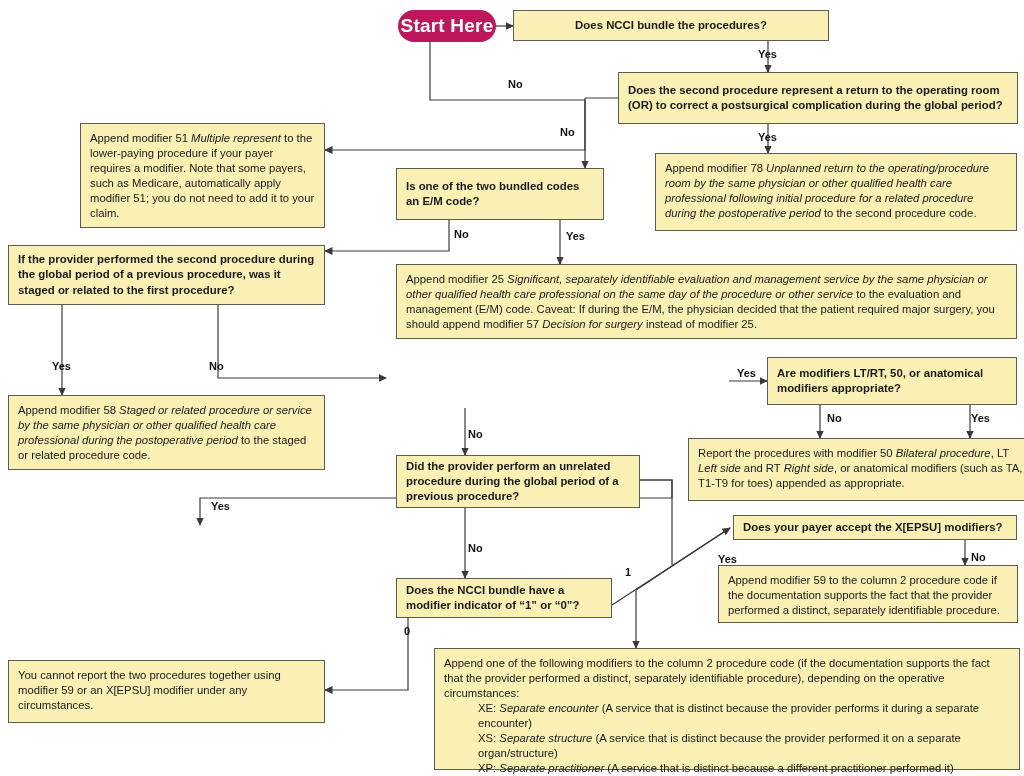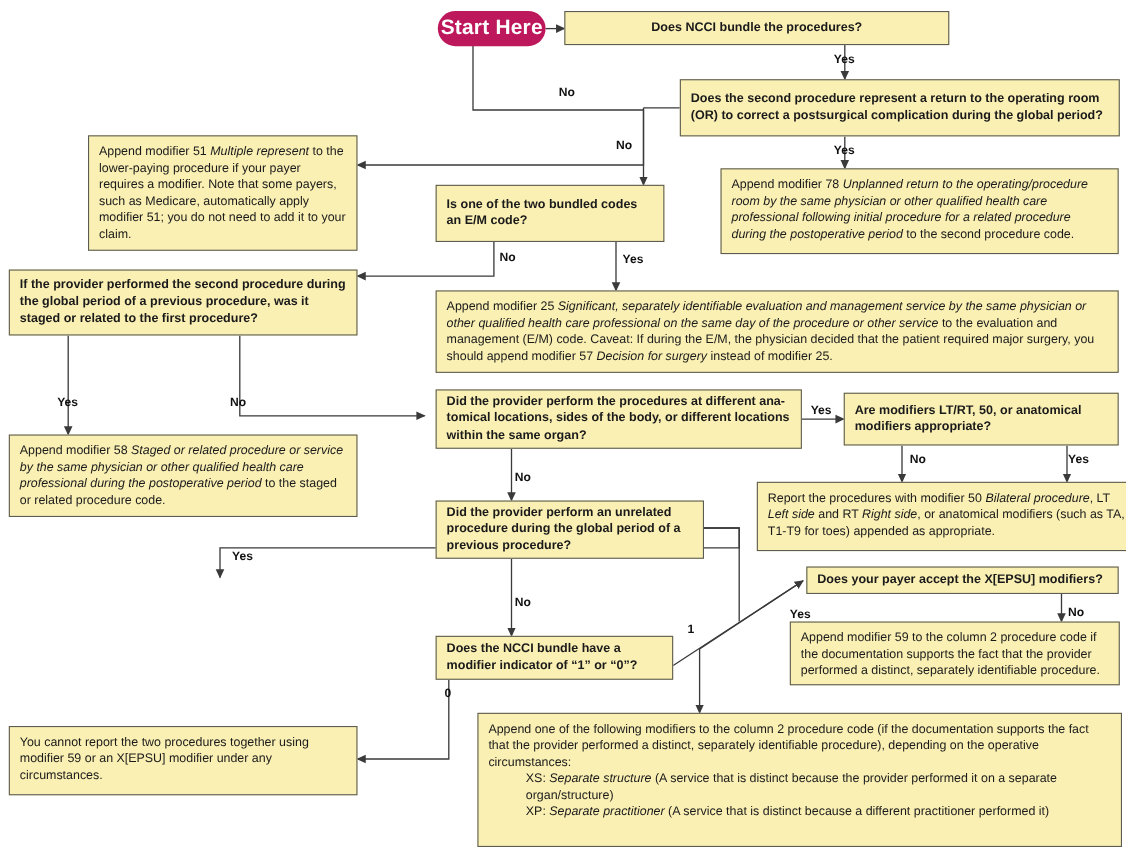--- a/index.html
+++ b/index.html
@@ -69,21 +69,21 @@
       <path d="M408,618 L408,690 L325,690" marker-end="url(#ah)"></path>
 
       <path d="M965,540 L965,565" marker-end="url(#ah)"></path>
     </g>
   </svg>
 
   <div class="start" style="left:398px;top:10px;width:98px;height:32px;">
     <span>Start Here</span>
   </div>
 
-  <div class="box q" style="left:513px;top:10px;width:350px;height:31px;display:flex;align-items:center;justify-content:center;">
+  <div class="box q" style="left:513px;top:10px;width:316px;height:31px;display:flex;align-items:center;justify-content:center;">
     <span>Does NCCI bundle the procedures?</span>
   </div>
   <div class="lbl" style="left:758px;top:48px;">Yes</div>
   <div class="lbl" style="left:508px;top:78px;">No</div>
 
   <div class="box q" style="left:618px;top:72px;width:400px;height:52px;display:flex;align-items:center;">
     <span>Does the second procedure represent a return to the operating room (OR) to correct a postsurgical complication during the global period?</span>
   </div>
   <div class="lbl" style="left:758px;top:131px;">Yes</div>
   <div class="lbl" style="left:560px;top:126px;">No</div>
@@ -109,23 +109,20 @@
   <div class="box q" style="left:8px;top:245px;width:317px;height:60px;display:flex;align-items:center;">
     <span>If the provider performed the second procedure during the global period of a previous procedure, was it staged or related to the first procedure?</span>
   </div>
   <div class="lbl" style="left:52px;top:360px;">Yes</div>
   <div class="lbl" style="left:209px;top:360px;">No</div>
 
   <div class="box a" style="left:8px;top:395px;width:317px;height:75px;">
     <span>Append modifier 58 </span><i>Staged or related procedure or service by the same physician or other qualified health care professional during the postoperative period</i><span> to the staged or related procedure code.</span>
   </div>
 
-  <div class="box q" style="left:396px;top:354px;width:333px;height:54px;display:flex;align-items:center;">
-    <span>Did the provider perform the procedures at different ana-tomical locations, sides of the body, or different locations within the same organ?</span>
-  </div>
   <div class="lbl" style="left:737px;top:367px;">Yes</div>
   <div class="lbl" style="left:468px;top:428px;">No</div>
 
   <div class="box q" style="left:767px;top:357px;width:250px;height:48px;display:flex;align-items:center;">
     <span>Are modifiers LT/RT, 50, or anatomical modifiers appropriate?</span>
   </div>
   <div class="lbl" style="left:827px;top:412px;">No</div>
   <div class="lbl" style="left:971px;top:412px;">Yes</div>
 
   <div class="box a" style="left:688px;top:438px;width:348px;height:63px;">
@@ -154,18 +151,19 @@
   <div class="box a" style="left:718px;top:565px;width:300px;height:58px;">
     <span>Append modifier 59 to the column 2 procedure code if the documentation supports the fact that the provider performed a distinct, separately identifiable procedure.</span>
   </div>
 
   <div class="box a" style="left:8px;top:660px;width:317px;height:63px;">
     <span>You cannot report the two procedures together using modifier 59 or an X[EPSU] modifier under any circumstances.</span>
   </div>
 
   <div class="box a" style="left:434px;top:648px;width:586px;height:122px;">
     <span>Append one of the following modifiers to the column 2 procedure code (if the documentation supports the fact that the provider performed a distinct, separately identifiable procedure), depending on the operative circumstances:</span>
+    <span class="indent"><span>XE: </span><i>Separate encounter</i><span> (A service that is distinct because the provider performs it during a separate encounter)</span></span>
     <span class="indent"><span>XS: </span><i>Separate structure</i><span> (A service that is distinct because the provider performed it on a separate organ/structure)</span></span>
     <span class="indent"><span>XP: </span><i>Separate practitioner</i><span> (A service that is distinct because a different practitioner performed it)</span></span>
     
   </div>
 
 </div>
 
 </body></html>

